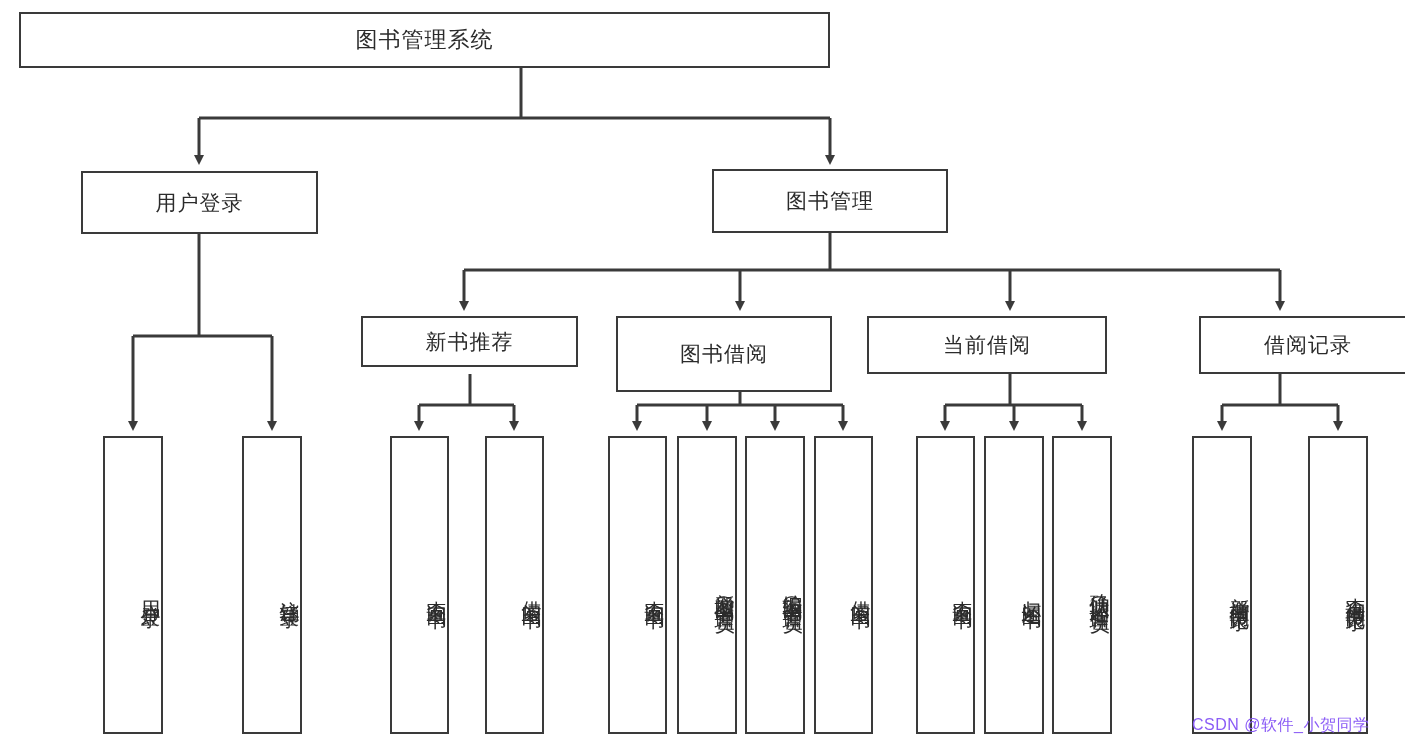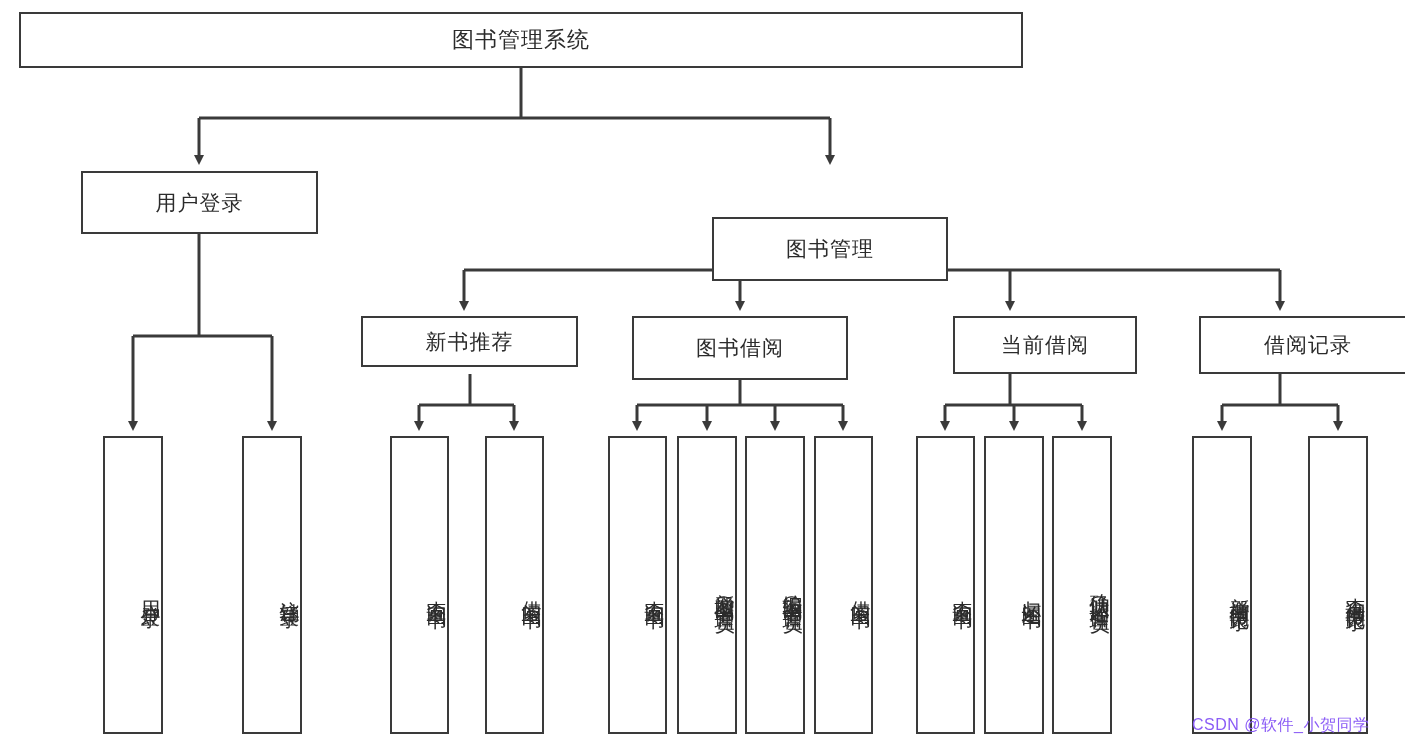--- a/index.html
+++ b/index.html
@@ -118,28 +118,28 @@
       <path d="M1014,405 L1014,422" marker-end="url(#arrow)"></path>
       <path d="M1082,405 L1082,422" marker-end="url(#arrow)"></path>
 
       <path d="M1280,374 L1280,405"></path>
       <path d="M1222,405 L1338,405"></path>
       <path d="M1222,405 L1222,422" marker-end="url(#arrow)"></path>
       <path d="M1338,405 L1338,422" marker-end="url(#arrow)"></path>
     </g>
   </svg>
 
-  <div class="node horiz root" style="left:19px; top:12px; width:1004px; height:56px;">图书管理系统</div>
+  <div class="node horiz root" style="left:19px; top:12px; width:811px; height:56px;">图书管理系统</div>
 
   <div class="node horiz" style="left:81px; top:171px; width:237px; height:63px;">用户登录</div>
-  <div class="node horiz" style="left:712px; top:169px; width:236px; height:64px;margin-top:48px;">图书管理</div>
+  <div class="node horiz" style="left:712px; top:169px; width:236px; height:64px;">图书管理</div>
 
   <div class="node horiz" style="left:361px; top:316px; width:217px; height:51px;">新书推荐</div>
-  <div class="node horiz" style="left:632px; top:316px; width:216px; height:64px;">图书借阅</div>
-  <div class="node horiz" style="left:953px; top:316px; width:184px; height:58px;">当前借阅</div>
+  <div class="node horiz" style="left:616px; top:316px; width:216px; height:76px;">图书借阅</div>
+  <div class="node horiz" style="left:867px; top:316px; width:240px; height:58px;">当前借阅</div>
   <div class="node horiz" style="left:1171px; top:316px; width:218px; height:58px;margin-left:28px;">借阅记录</div>
 
   <div class="node leaf" style="left:103px; top:436px; width:60px; height:298px;">用户登录</div>
   <div class="node leaf" style="left:242px; top:436px; width:60px; height:298px;">注销登录</div>
 
   <div class="node leaf" style="left:390px; top:436px; width:59px; height:298px;">查询图书</div>
   <div class="node leaf" style="left:485px; top:436px; width:59px; height:298px;">借阅图书</div>
 
   <div class="node leaf" style="left:608px; top:436px; width:59px; height:298px;">查询图书</div>
   <div class="node leaf" style="left:677px; top:436px; width:60px; height:298px;">新增图书（管理员）</div>

